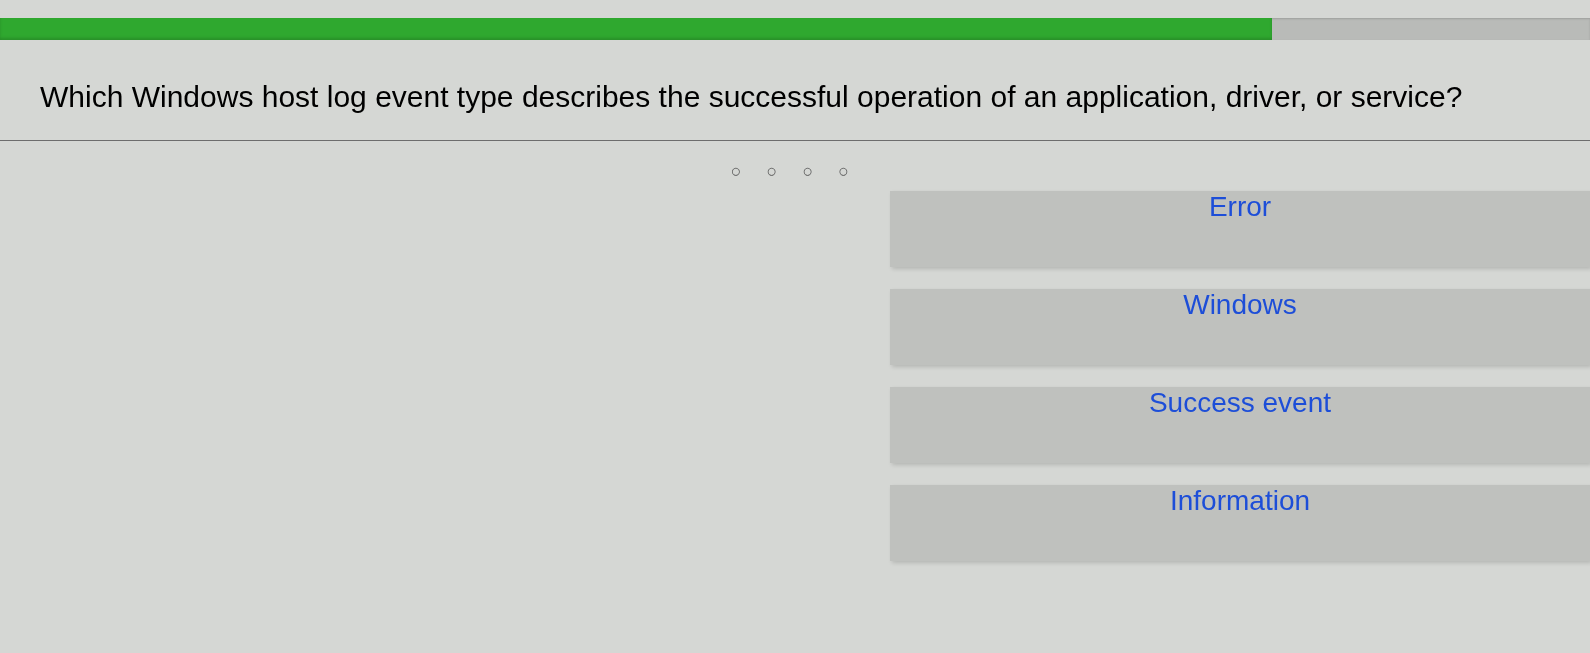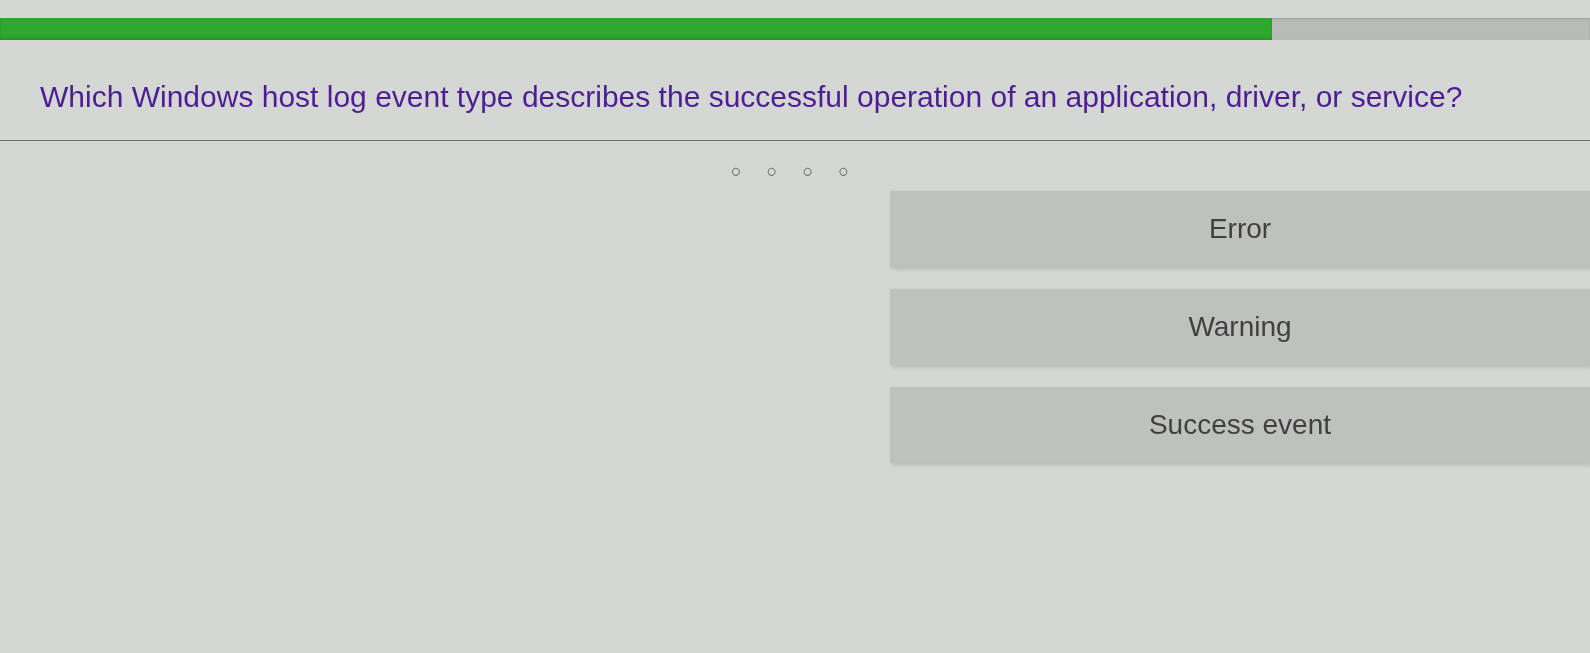--- a/index.html
+++ b/index.html
@@ -27,21 +27,21 @@
     width: 80%;
     box-shadow: inset 0 -2px 3px rgba(0,0,0,0.15);
   }
 
   .question-area {
     padding: 38px 40px 24px 40px;
   }
   .question-text {
     font-size: 30px;
     line-height: 1.25;
-    color: #4c1d95;
+    color: #000000;
   }
 
   .divider {
     border: none;
     border-top: 1px solid #6d6d6d;
     margin: 0;
   }
 
   .answer-zone {
     position: relative;
@@ -63,24 +63,23 @@
     top: 50px;
     width: 700px;
     display: flex;
     flex-direction: column;
     gap: 22px;
   }
   .option {
     background: #bfc1be;
     height: 76px;
     display: flex;
-    align-items: center;
     justify-content: center;
     font-size: 28px;
-    color: #404040;
+    color: #1d4ed8;
     box-shadow: 2px 2px 4px rgba(0,0,0,0.15);
     cursor: pointer;
     user-select: none;
   }
 </style>
 </head>
 <body>
 
 <div class="progress-track">
   <div class="progress-fill" style="width: 80%;"></div>
@@ -93,19 +92,22 @@
 <hr class="divider">
 
 <div class="answer-zone">
   <div class="dots">○ ○ ○ ○</div>
 
   <div class="options">
     <div class="option">
       <span>Error</span>
     </div>
     <div class="option">
-      <span>Warning</span>
+      <span>Windows</span>
     </div>
     <div class="option">
       <span>Success event</span>
+    </div>
+    <div class="option">
+      <span>Information</span>
     </div>
   </div>
 </div>
 
 </body></html>

